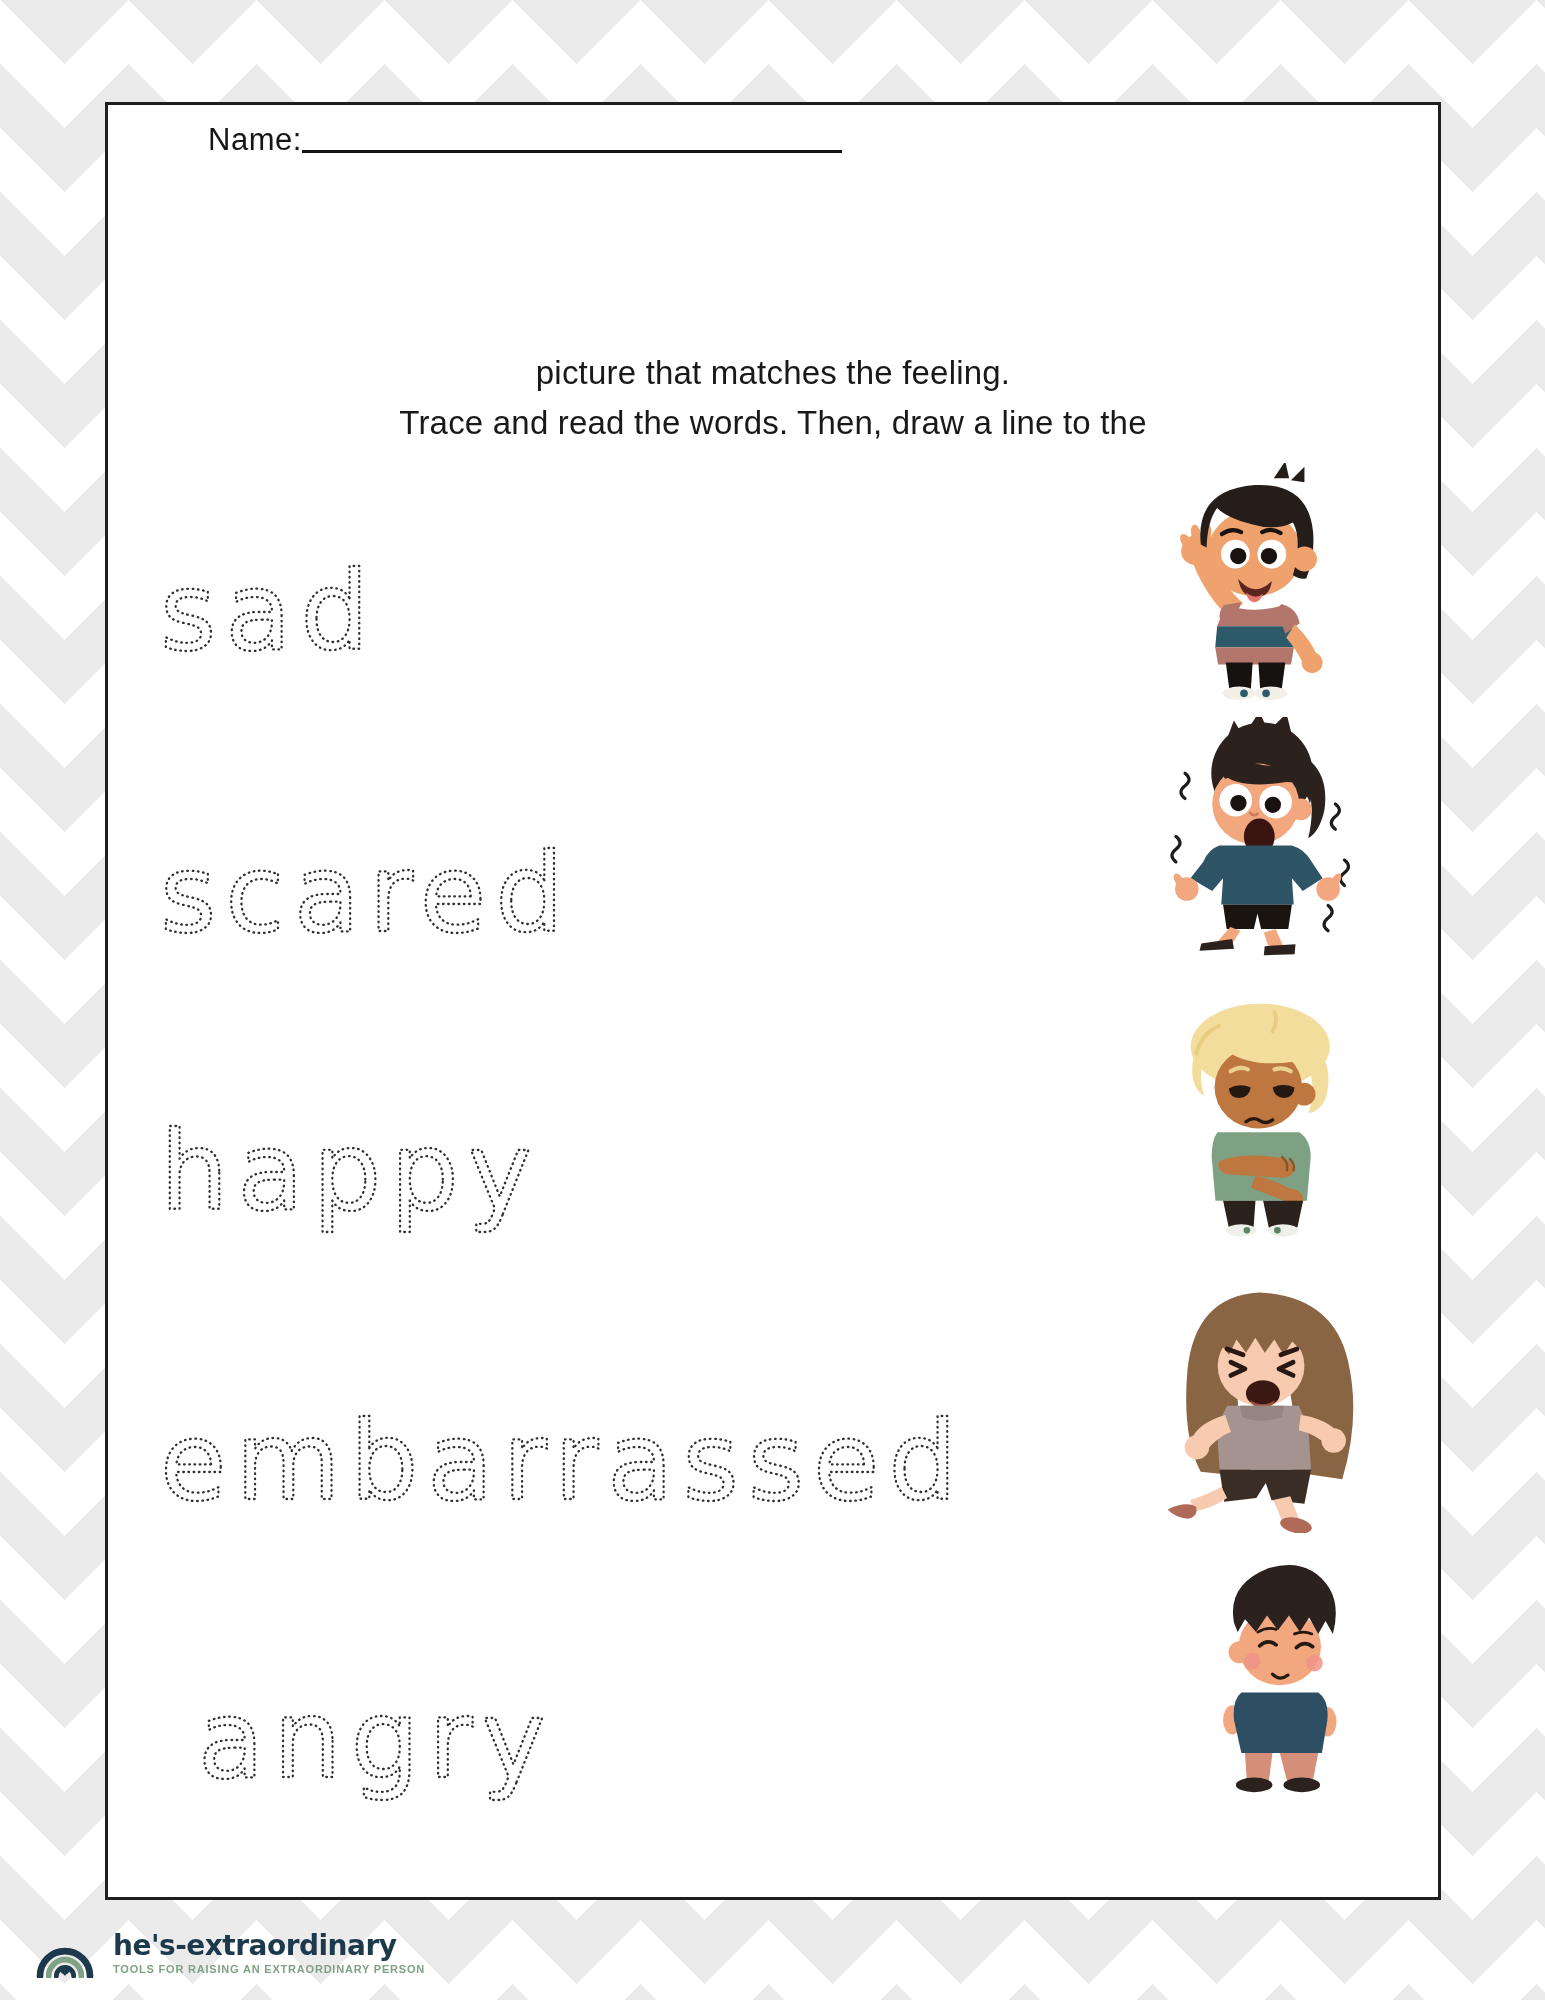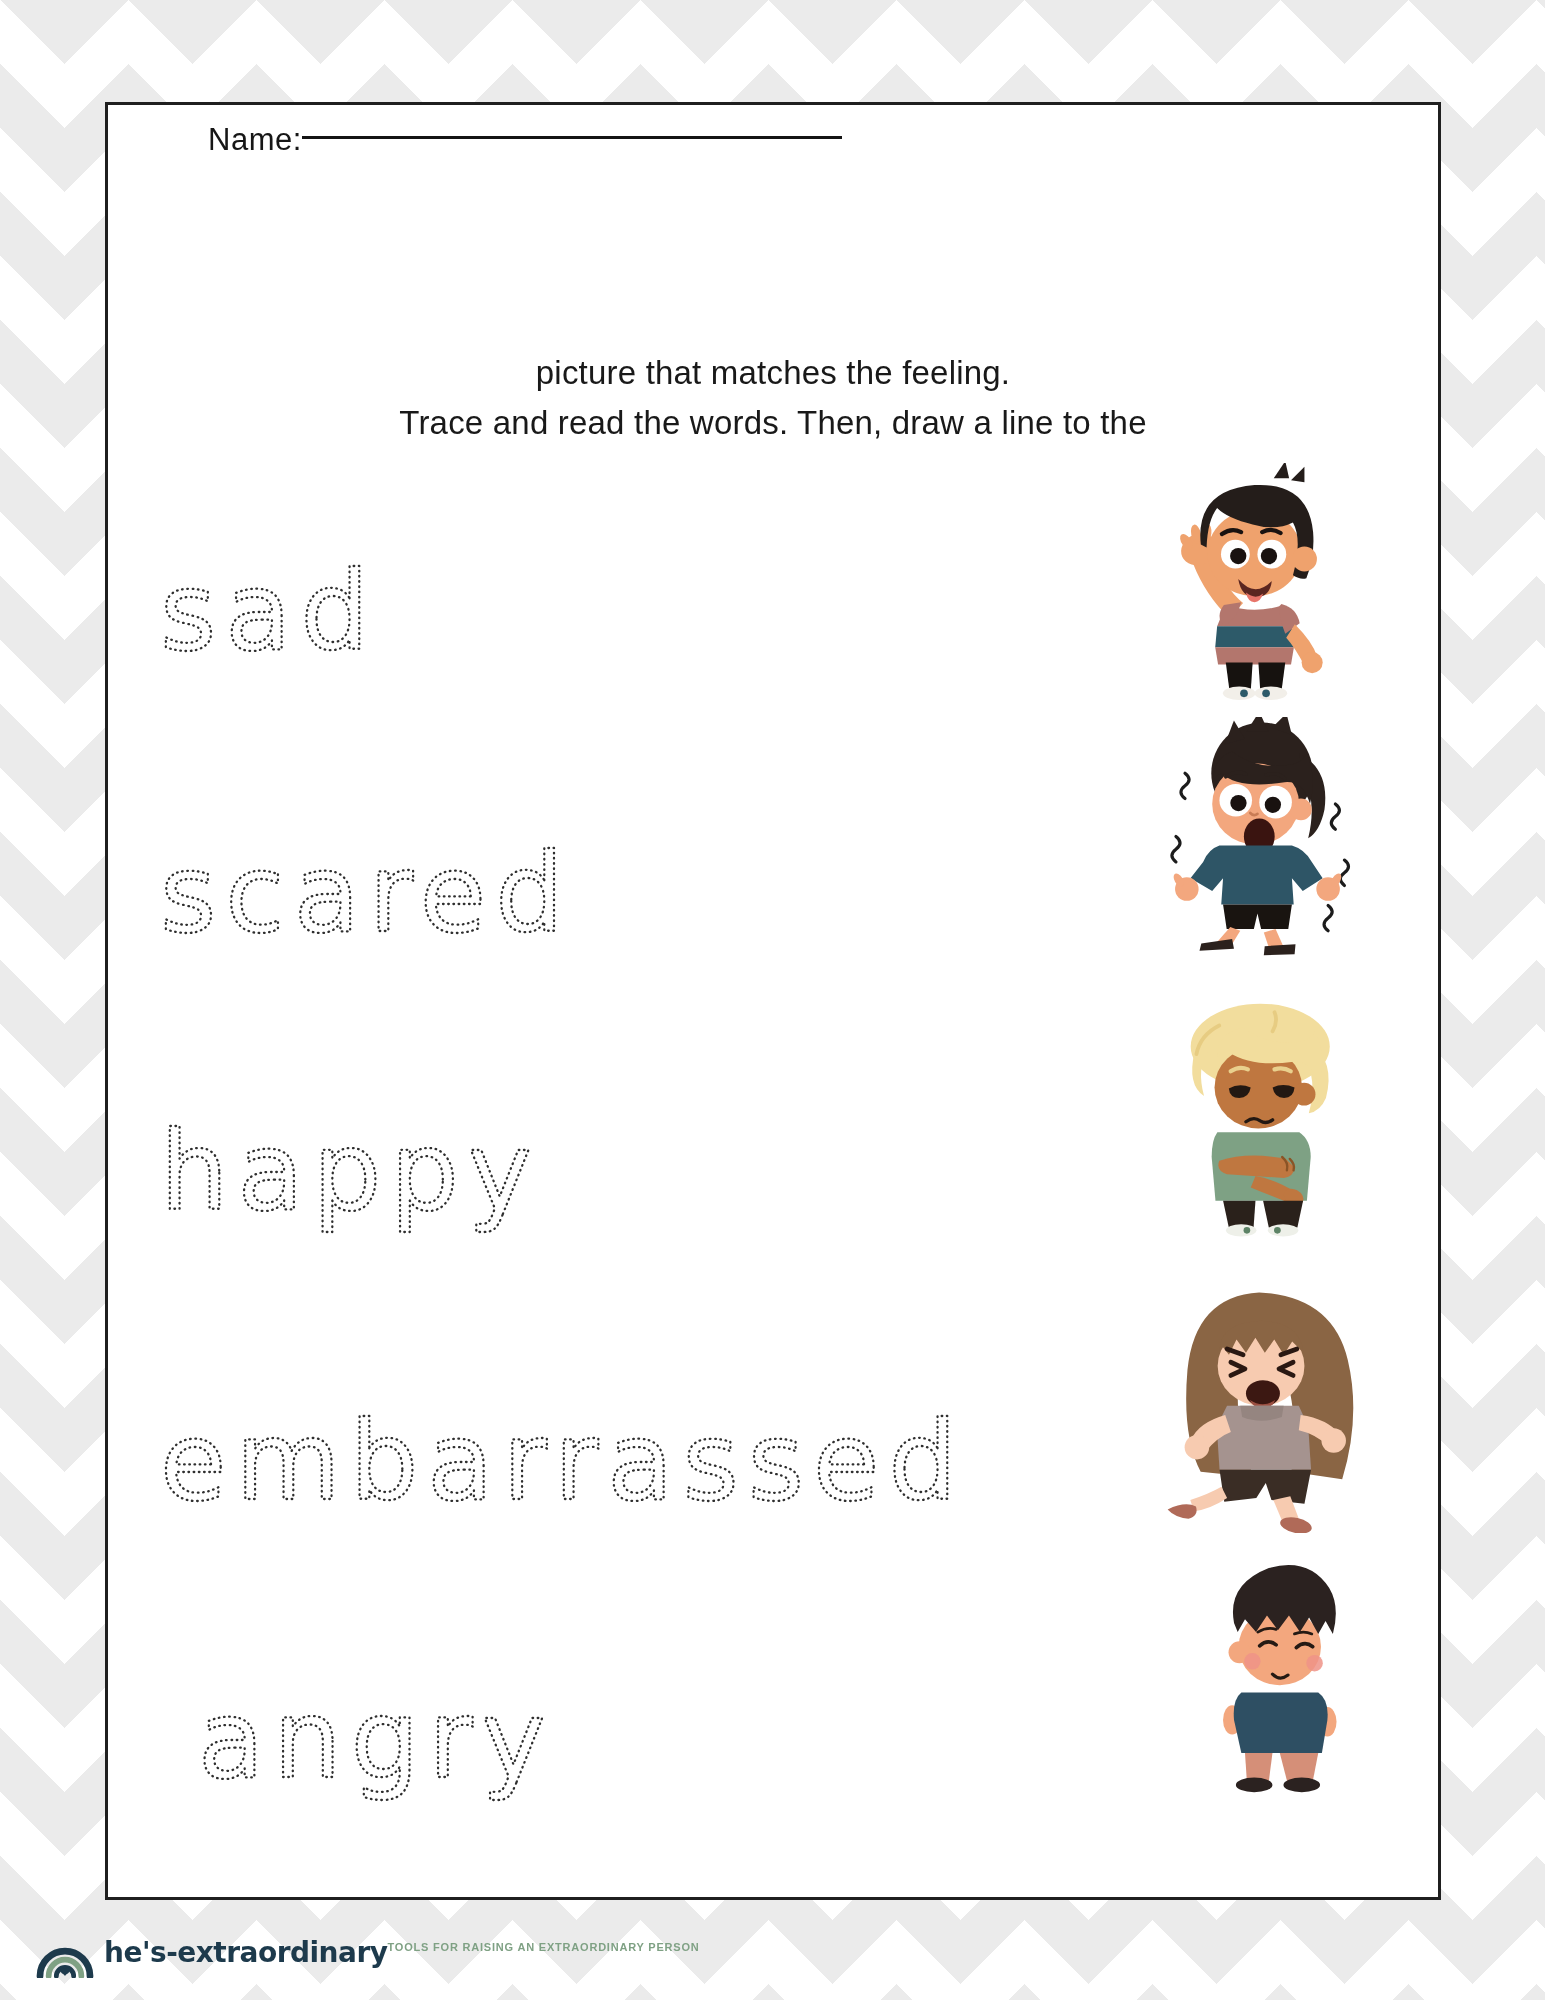--- a/index.html
+++ b/index.html
@@ -17,21 +17,21 @@
   }
   .card{
     position:absolute;left:105px;top:102px;width:1336px;height:1798px;
     background:#ffffff;border:3px solid #1f1f1f;box-sizing:border-box;
   }
   
   .header-row{
     position:absolute;top:16px;left:100px;right:88px;
     display:flex;justify-content:space-between;align-items:flex-end;
   }
-  .field-group{display:flex;align-items:center;}
+  .field-group{display:flex;align-items:flex-end;}
   .field-label{font-size:31px;color:#161616;letter-spacing:.5px;line-height:1.2;}
   .write-line{border-bottom:3px solid #141414;margin-bottom:5px;}
   .name-line{width:540px;}
   .date-line{width:452px;margin-left:6px;}
   
   .title{position:absolute;top:74px;left:0;right:0;text-align:center;}
   .title span{
     display:inline-block;
     font-family:"DejaVu Sans",sans-serif;
     font-weight:800;font-size:88px;letter-spacing:1px;
@@ -53,21 +53,21 @@
     font-size:108px;letter-spacing:9px;
     fill:none;stroke:#2e2e2e;stroke-width:2.3;
     stroke-dasharray:.6 4.6;stroke-linecap:round;stroke-linejoin:round;
   }
   .pic{position:absolute;}
   .pic svg{width:100%;height:100%;display:block;}
   
   .footer{
     position:absolute;left:36px;top:1928px;display:flex;align-items:center;gap:10px;
   }
-  .brand-text{display:flex;flex-direction:row;}
+  .brand-text{display:flex;flex-direction:column;margin-left:9px;}
   .brand-name{
     font-family:"DejaVu Sans",sans-serif;font-weight:800;
     font-size:28px;color:#1d3a4c;line-height:1.05;letter-spacing:-.5px;
   }
   .brand-tagline{
     font-size:11px;color:#7fa184;letter-spacing:.8px;font-weight:700;margin-top:3px;
   }
 </style>
 </head>
 <body>

